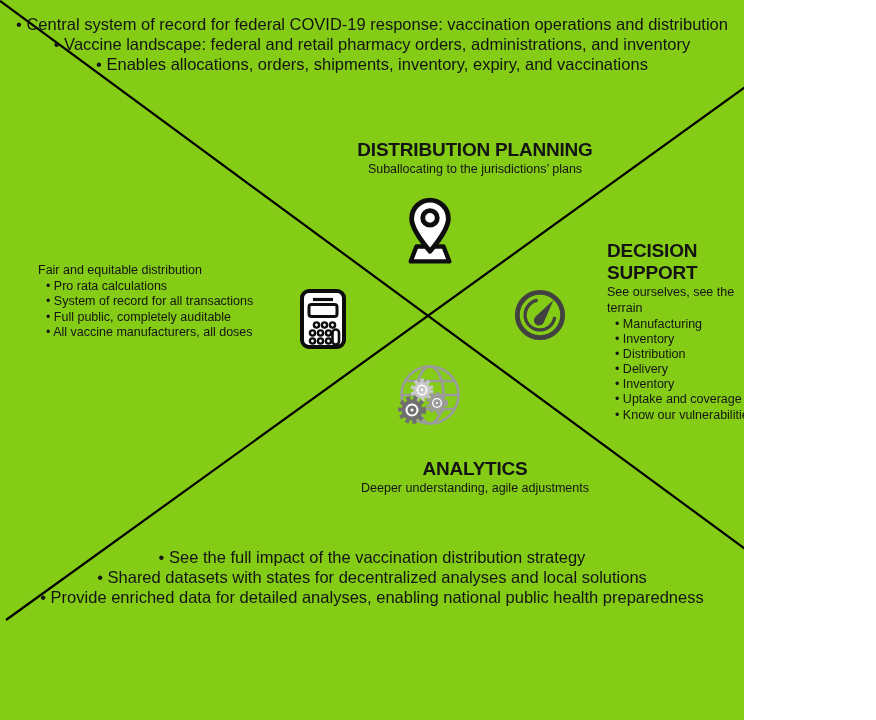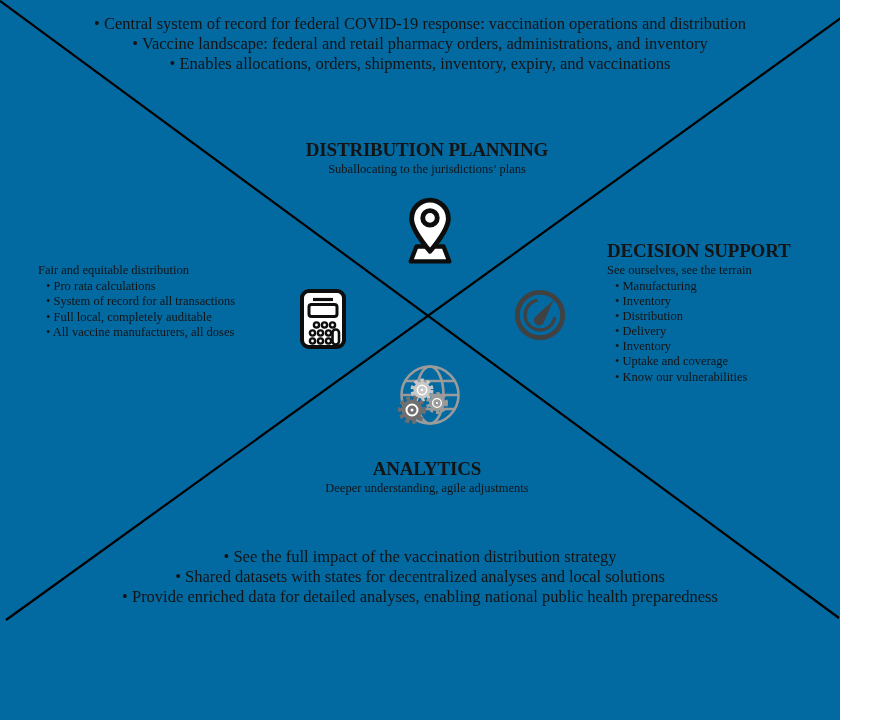--- a/index.html
+++ b/index.html
@@ -1,22 +1,22 @@
 <!DOCTYPE html>
 <html style="--text: #141414; --line: #000000; --icon-dark: #0d0d0d; --gauge-icon: #414141; --globe-icon: #9b9b9b; --gear-light: #c8c8c8; --gear-dark: #6f6f6f;"><head>
 <meta charset="utf-8">
 <style>
   html,body{margin:0;padding:0;background:#fff;}
   .stage{
-    position:relative;width:840px;height:720px;overflow:hidden;background:#0369a1;
-    font-family:Liberation Serif, serif;color:var(--text,#141414);
+    position:relative;width:744px;height:720px;overflow:hidden;background:#84cc16;
+    font-family:Liberation Sans, sans-serif;color:var(--text,#141414);
   }
   .xlines{position:absolute;left:0;top:0;z-index:0;}
   .abs{position:absolute;z-index:2;}
-  .center-col{text-align:center;transform:translateX(-50%);}
+  .center-col{text-align:center;transform:translateX(-50%);margin-left:48px;}
   .summary{left:0;right:0;text-align:center;font-size:16.5px;line-height:20px;color:var(--text,#141414);}
   .summary .bullet-item{white-space:nowrap;}
   .sec-title{font-size:19px;font-weight:700;line-height:22px;letter-spacing:-0.2px;color:var(--text,#141414);}
   .sec-sub{font-size:12.5px;line-height:16px;color:var(--text,#141414);}
   .sec-list{font-size:12.5px;line-height:15.4px;padding-left:8px;margin-top:1px;}
   .sec-list .bullet-item{white-space:nowrap;}
   .icon{display:block;}
   .icon-pin{color:var(--icon-dark,#0d0d0d);}
   .icon-calc{color:var(--icon-dark,#0d0d0d);}
   .icon-gauge{color:var(--gauge-icon,#414141);}
@@ -47,21 +47,21 @@
     <polygon points="16,52 44,52 50,67.5 10,67.5" fill="#fff" stroke="currentColor" stroke-width="4.5" stroke-linejoin="round"></polygon>
     <path d="M30,4 C40.5,4 49,12.6 49,23.2 C49,31.5 42.5,42 30,57 C17.5,42 11,31.5 11,23.2 C11,12.6 19.5,4 30,4 Z" fill="#fff" stroke="currentColor" stroke-width="5" stroke-linejoin="round"></path>
     <circle cx="30" cy="22.5" r="7.5" fill="#fff" stroke="currentColor" stroke-width="5"></circle>
   </svg>
 
   <div class="abs" style="left:38px;top:262px;">
     <div class="sec-sub">Fair and equitable distribution</div>
     <div class="sec-list">
         <div class="bullet-item">• Pro rata calculations</div>
         <div class="bullet-item">• System of record for all transactions</div>
-        <div class="bullet-item">• Full local, completely auditable</div>
+        <div class="bullet-item">• Full public, completely auditable</div>
         <div class="bullet-item">• All vaccine manufacturers, all doses</div>
       </div>
   </div>
 
   <svg class="abs icon icon-calc" style="left:299px;top:288px;" width="48" height="62" viewBox="0 0 48 62">
     <rect x="3" y="3" width="42" height="56" rx="7" fill="#fff" stroke="currentColor" stroke-width="4"></rect>
     <line x1="14" y1="11.5" x2="34" y2="11.5" stroke="currentColor" stroke-width="3.2"></line>
     <rect x="10" y="16.5" width="28" height="12" rx="2.5" fill="#fff" stroke="currentColor" stroke-width="3"></rect>
     <g fill="#fff" stroke="currentColor" stroke-width="2.4">
       <circle cx="17.5" cy="37" r="2.6"></circle>

